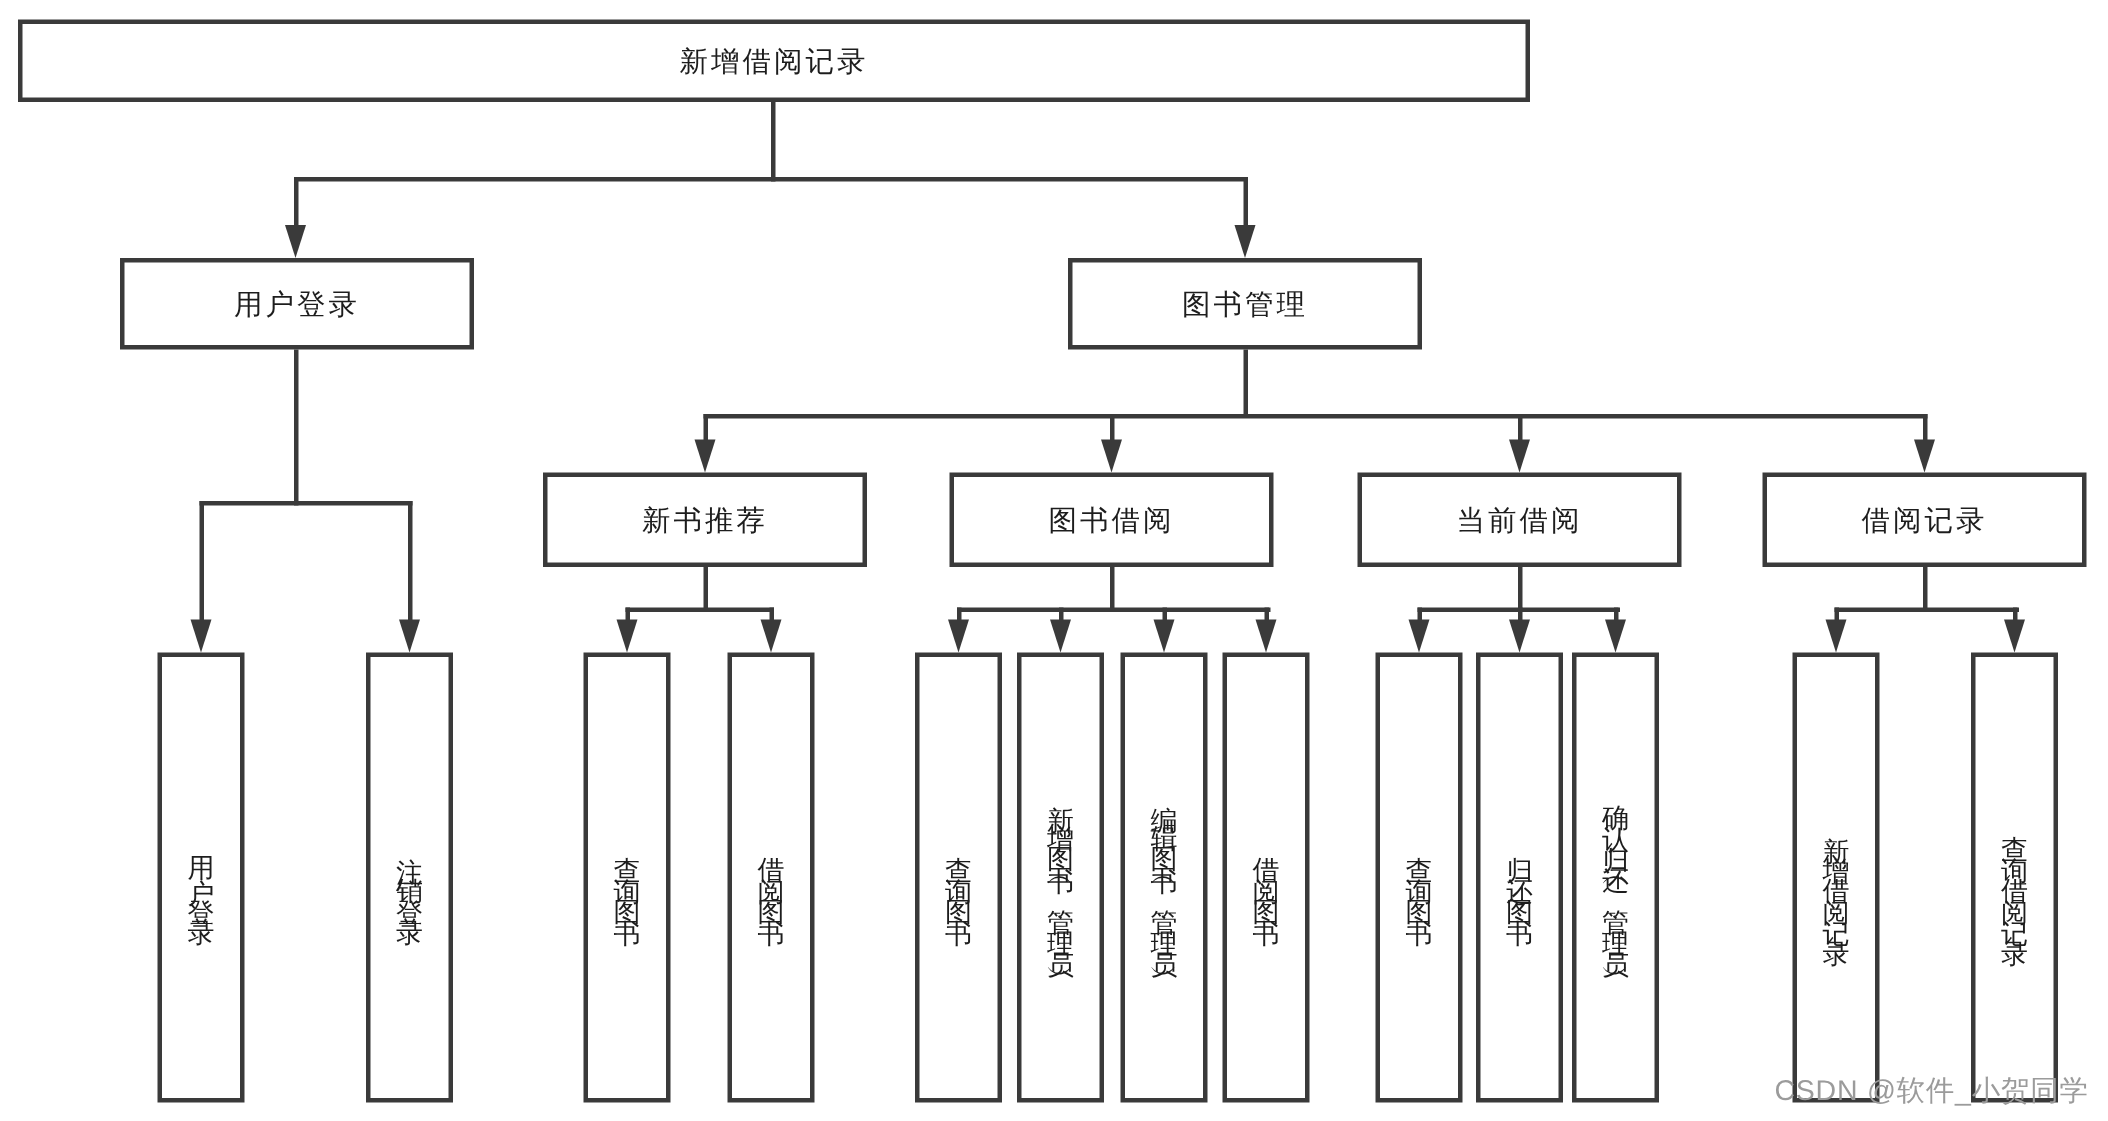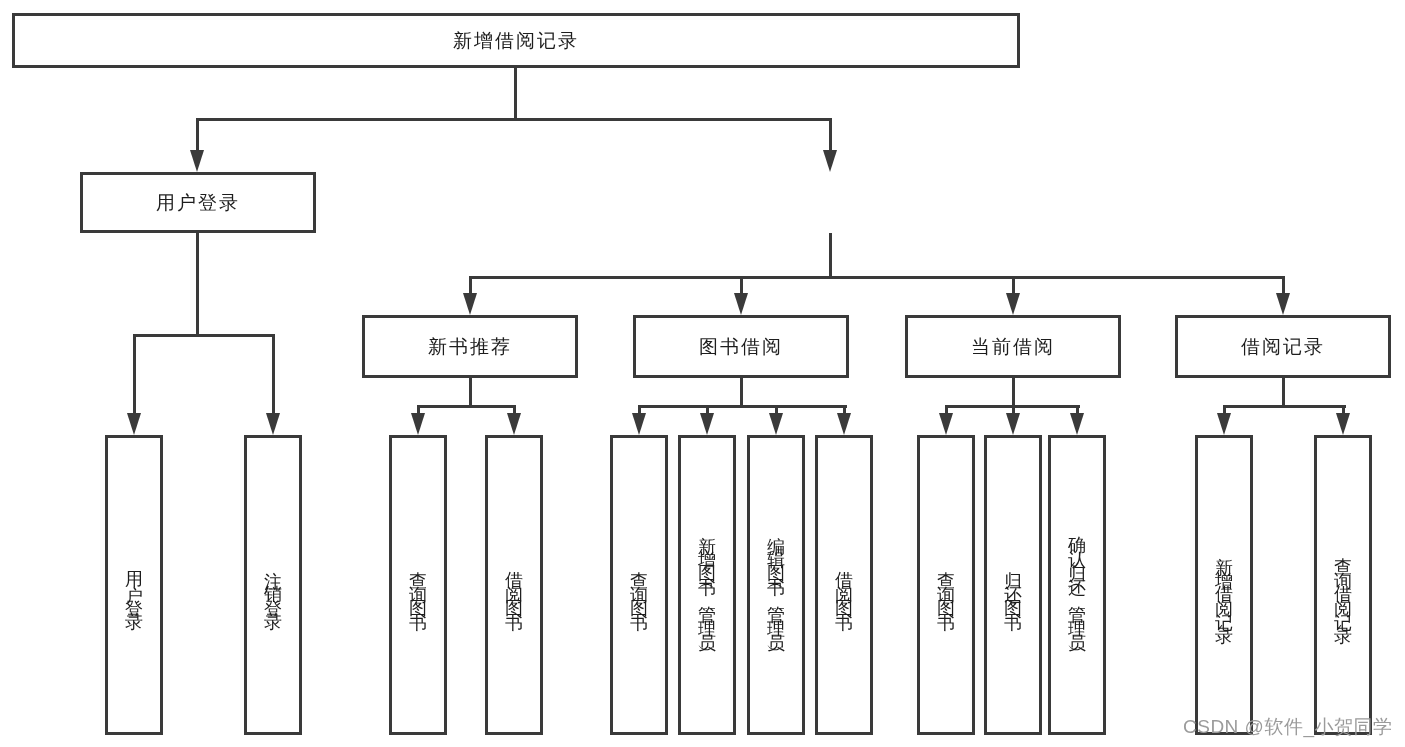--- a/index.html
+++ b/index.html
@@ -38,20 +38,21 @@
   }
 </style>
 </head>
 <body>
 
 <div class="stage">
 
   <div class="node" style="left:12px;top:13px;width:1008px;height:55px;">新增借阅记录</div>
 
   <div class="node" style="left:80px;top:172px;width:236px;height:61px;">用户登录</div>
+  <div class="node" style="left:712px;top:172px;width:236px;height:61px;">图书管理</div>
 
   <div class="node" style="left:633px;top:315px;width:216px;height:63px;">图书借阅</div>
   <div class="node" style="left:362px;top:315px;width:216px;height:63px;">新书推荐</div>
   <div class="node" style="left:1175px;top:315px;width:216px;height:63px;">借阅记录</div>
   <div class="node" style="left:905px;top:315px;width:216px;height:63px;">当前借阅</div>
 
   <div class="leaf" style="left:105px;">用户登录</div>
   <div class="leaf" style="left:244px;">注销登录</div>
 
   <div class="leaf" style="left:389px;">查询图书</div>

